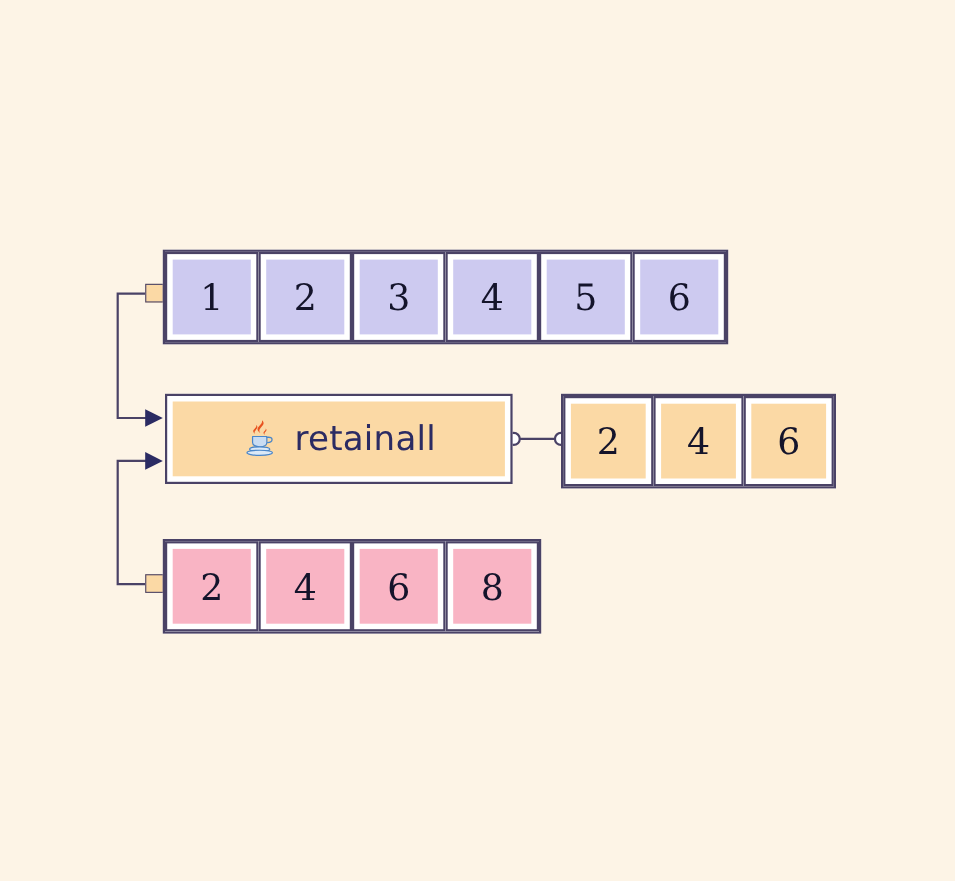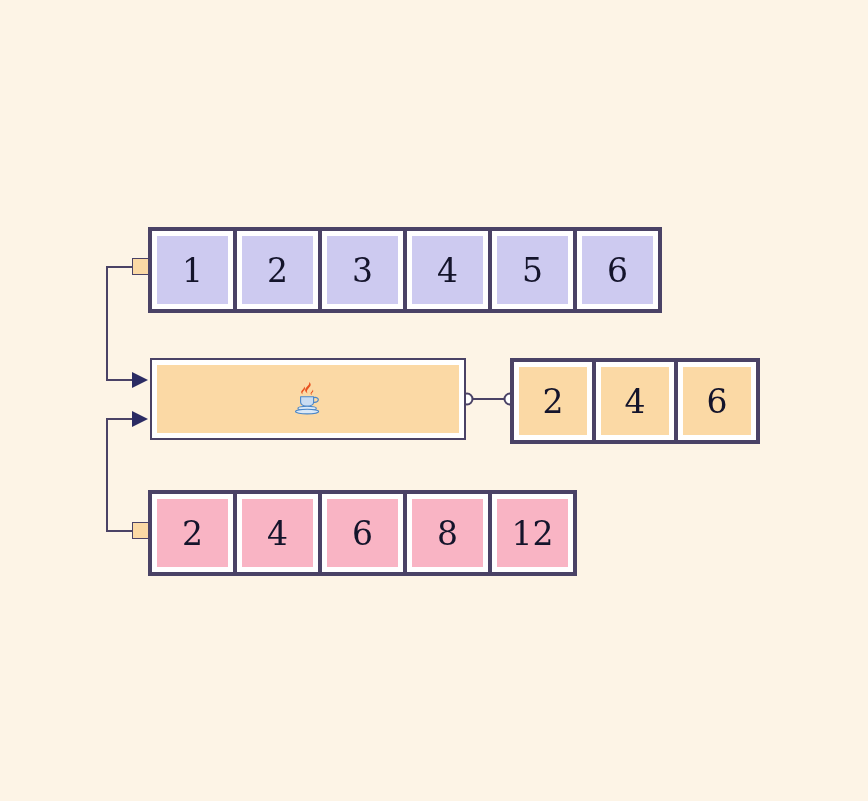--- a/index.html
+++ b/index.html
@@ -176,20 +176,21 @@
         <path d="M21.6 9.5 c1.3 1.3 0.5 2.2 -0.3 3.1 c-0.7 0.8 -1.3 1.6 -0.5 2.5
                  c0 0 -1.9 -1.0 -1.0 -2.4 c0.7 -1.1 1.7 -1.6 1.8 -2.5 z" fill="#e8521f"></path>
 
         <path d="M9.6 16.8 h13.0 v5.4 c0 2.4 -2.9 4.0 -6.5 4.0 s-6.5 -1.6 -6.5 -4.0 z" fill="#c9dcf2" stroke="#4a86c8" stroke-width="1.1" stroke-linejoin="round"></path>
 
         <path d="M22.8 17.6 c3.0 -0.5 4.6 0.6 4.5 2.2 c-0.1 1.5 -1.8 2.5 -4.0 2.6" fill="none" stroke="#4a86c8" stroke-width="1.2" stroke-linecap="round"></path>
 
         <ellipse cx="16.1" cy="28.3" rx="9.2" ry="2.1" fill="#dbe9f7" stroke="#4a86c8" stroke-width="1.1"></ellipse>
         <ellipse cx="16.1" cy="31.6" rx="11.6" ry="2.3" fill="#dbe9f7" stroke="#4a86c8" stroke-width="1.1"></ellipse>
       </svg>
+      <span id="op-label">retainall</span>
     </div>
   </div>
 
   <div class="array-row" id="row-result">
     <div class="cell">
       <div class="cell-fill">2</div>
     </div>
     <div class="cell">
       <div class="cell-fill">4</div>
     </div>
@@ -204,18 +205,15 @@
     </div>
     <div class="cell">
       <div class="cell-fill">4</div>
     </div>
     <div class="cell">
       <div class="cell-fill">6</div>
     </div>
     <div class="cell">
       <div class="cell-fill">8</div>
     </div>
-    <div class="cell">
-      <div class="cell-fill">12</div>
-    </div>
   </div>
 
 </div>
 
 </body></html>

